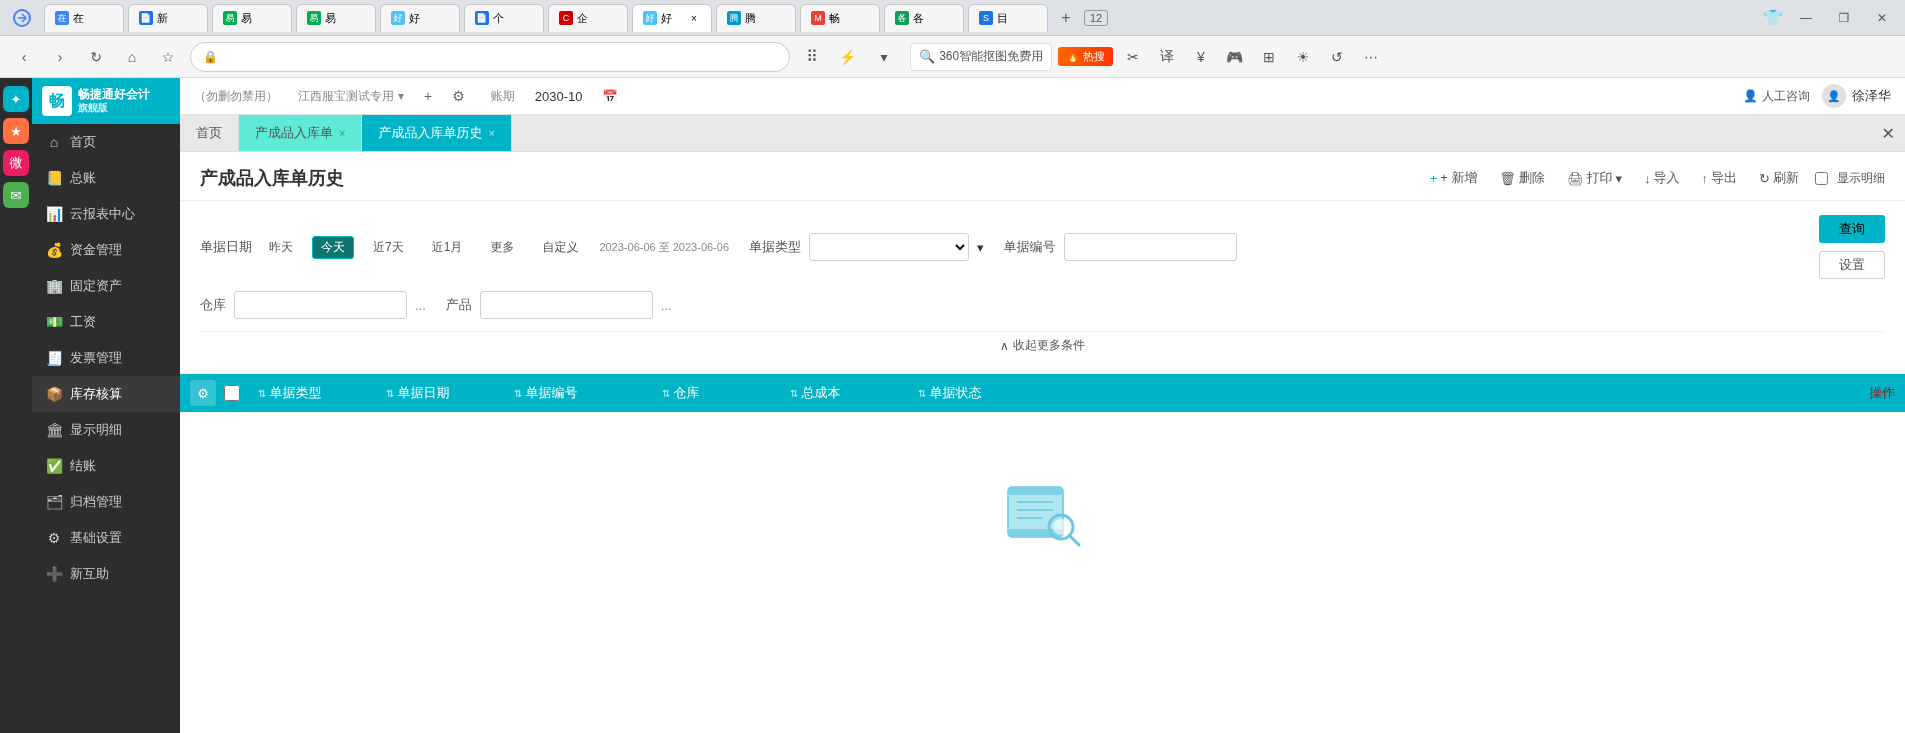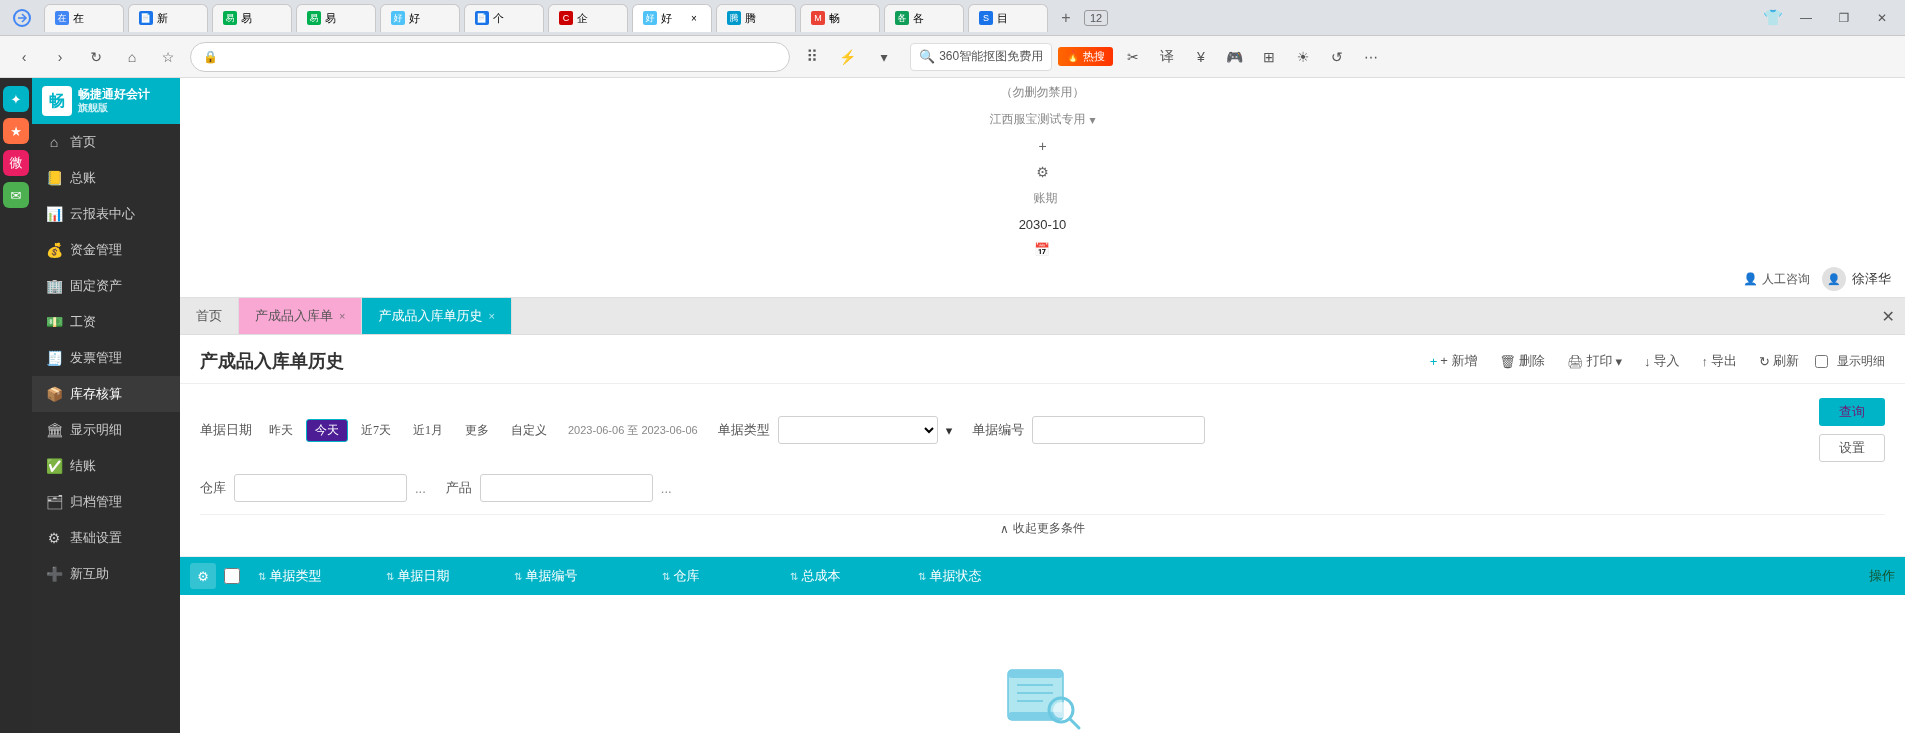--- a/index.html
+++ b/index.html
@@ -225,23 +225,22 @@
       opacity: 0.7;
     }
 
     
     .accounting-header {
       background: #fff;
       display: flex;
       align-items: center;
       padding: 6px 14px;
       border-bottom: 1px solid #e0e0e0;
-      gap: 10px;
-      font-size: 13px;
-      flex-direction: column;
+      gap: 20px;
+      font-size: 13px;
     }
     .company-select {
       display: flex;
       align-items: center;
       gap: 4px;
       color: #888;
       font-size: 12px;
     }
 
     
@@ -302,33 +301,32 @@
       display: flex;
       align-items: center;
       gap: 8px;
       font-size: 13px;
       color: #333;
     }
     .filter-label { color: #555; white-space: nowrap; }
     .date-shortcuts {
       display: flex;
       align-items: center;
-      gap: 4px;
-      font-family: Liberation Serif, serif;
+      gap: 10px;
     }
     .date-btn {
       padding: 2px 8px;
       border-radius: 3px;
       cursor: pointer;
       font-size: 12px;
       color: #555;
       border: 1px solid transparent;
     }
     .date-btn.active {
-      background: #4c1d95;
+      background: #0f766e;
       color: white;
       border-color: #00b4c8;
     }
     .date-range-text {
       font-size: 11px;
       color: #888;
       margin-left: 4px;
     }
     .filter-input {
       height: 28px;
@@ -358,21 +356,21 @@
       font-size: 12px;
       padding: 5px 12px;
       gap: 4px;
       border-top: 1px solid #f0f0f0;
       margin-top: 4px;
     }
 
     
     .query-btn {
       background: #00b4c8;
-      color: #701a75;
+      color: #000000;
       border: none;
       padding: 5px 20px;
       border-radius: 3px;
       cursor: pointer;
       font-size: 13px;
     }
     .settings-btn {
       background: white;
       color: #555;
       border: 1px solid #d0d0d0;
@@ -421,21 +419,21 @@
       color: white;
       font-size: 13px;
       display: flex;
       align-items: center;
       gap: 3px;
       cursor: pointer;
       white-space: nowrap;
       user-select: none;
     }
     .table-col-header .sort-arrows { font-size: 10px; opacity: 0.8; }
-    .col-actions { margin-left: auto; color: #14532d; font-size: 13px; }
+    .col-actions { margin-left: auto; color: #7f1d1d; font-size: 13px; }
 
     .empty-state {
       display: flex;
       flex-direction: column;
       align-items: center;
       justify-content: center;
       padding: 60px 20px;
       color: #aaa;
     }
     .empty-icon {
@@ -677,21 +675,21 @@
           </div>
           <span style="font-size:13px;color:#333;">徐泽华</span>
         </div>
       </div>
     </div>
 
     <div style="display:flex;align-items:stretch;background:#e8e8e8;border-bottom:1px solid #ddd;">
       <div class="content-tab" style="background:#e8e8e8;color:#555;">
         <span>首页</span>
       </div>
-      <div class="content-tab" style="background:#f9a8d4;color:#555;">
+      <div class="content-tab" style="background:#5eead4;color:#555;">
         <span>产成品入库单</span>
         <span class="tab-x">×</span>
       </div>
       <div class="content-tab active">
         <span>产成品入库单历史</span>
         <span class="tab-x">×</span>
       </div>
       <div style="margin-left:auto;display:flex;align-items:center;padding-right:10px;">
         <span style="cursor:pointer;font-size:16px;color:#555;">✕</span>
       </div>

